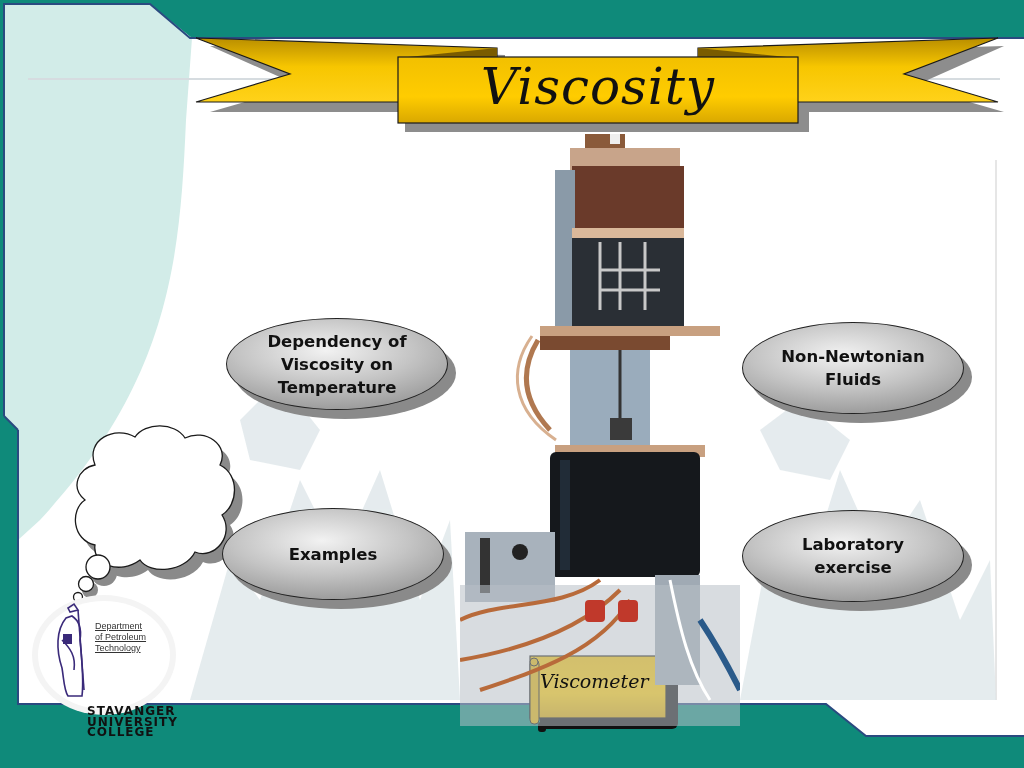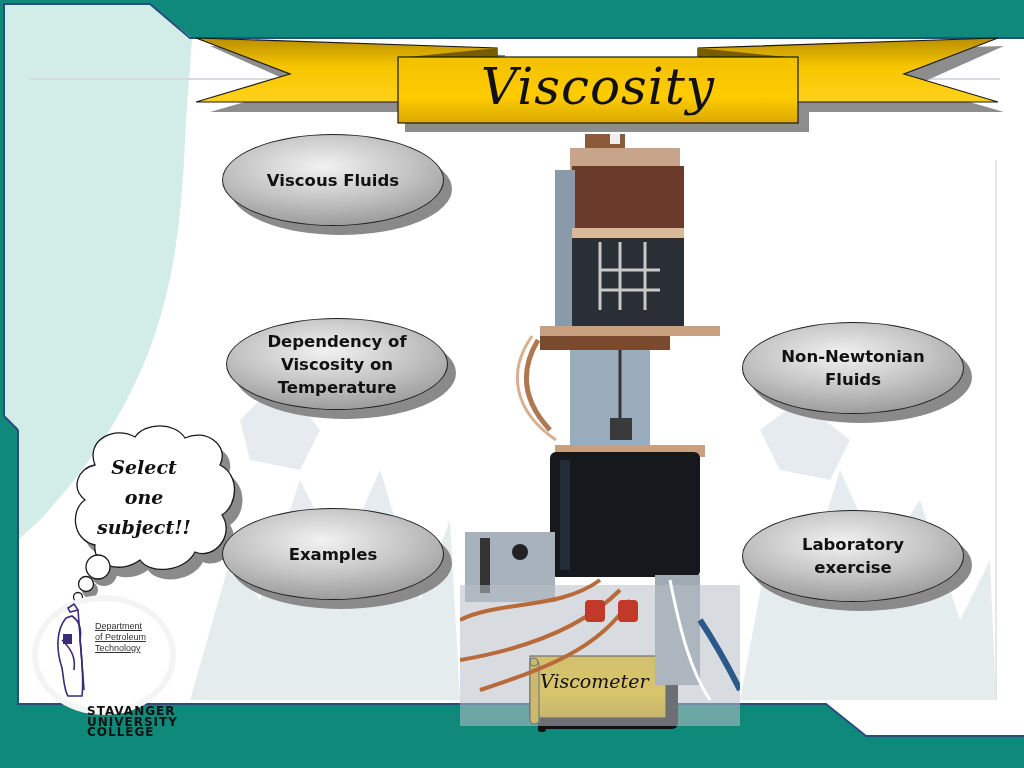--- a/index.html
+++ b/index.html
@@ -145,26 +145,20 @@
       <path d="M20,560 C80,540 140,520 170,470"></path>
     </g>
     <rect x="125" y="470" width="20" height="22" rx="4" fill="#c0392b"></rect>
     <rect x="158" y="470" width="20" height="22" rx="4" fill="#c0392b"></rect>
     <path d="M210,450 C220,500 230,540 250,570" stroke="#fff" stroke-width="3" fill="none"></path>
     <path d="M240,490 C260,520 270,540 280,560" stroke="#2a5a8a" stroke-width="6" fill="none"></path>
   </svg>
 
   <div class="scroll-text">Viscometer</div>
 
-  <div class="oval" style="left:222px;top:134px;">
-    <div class="shadow"></div>
-    <div class="face">
-      <span class="label">Viscous Fluids</span>
-    </div>
-  </div>
 
 
   <div class="oval" style="left:226px;top:318px;">
     <div class="shadow"></div>
     <div class="face">
       <span class="label">Dependency of
 Viscosity on
 Temperature</span>
     </div>
   </div>
@@ -185,25 +179,20 @@
   </div>
 
   <div class="oval" style="left:742px;top:510px;">
     <div class="shadow"></div>
     <div class="face">
       <span class="label">Laboratory
 exercise</span>
     </div>
   </div>
 
-  <div class="thought-text">
-    <div>Select</div>
-    <div>one</div>
-    <div>subject!!</div>
-  </div>
 
   <div class="logo-text">
     <div>Department</div>
     <div>of Petroleum</div>
     <div>Technology</div>
   </div>
   <div class="logo-bold">
     <div>STAVANGER</div>
     <div>UNIVERSITY</div>
     <div>COLLEGE</div>

